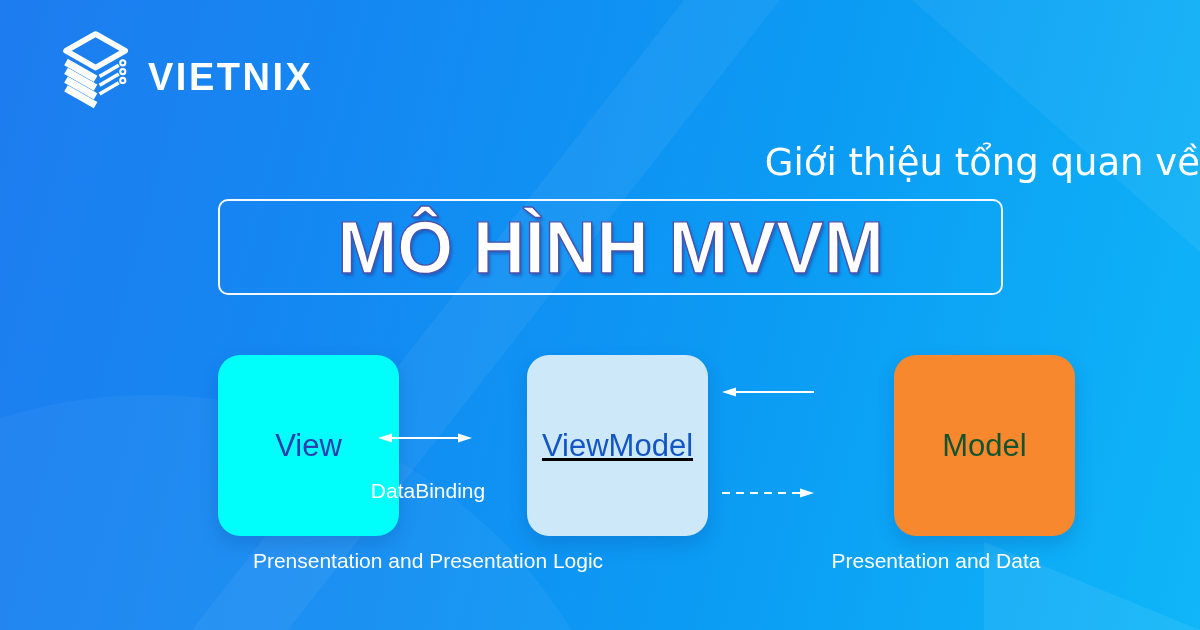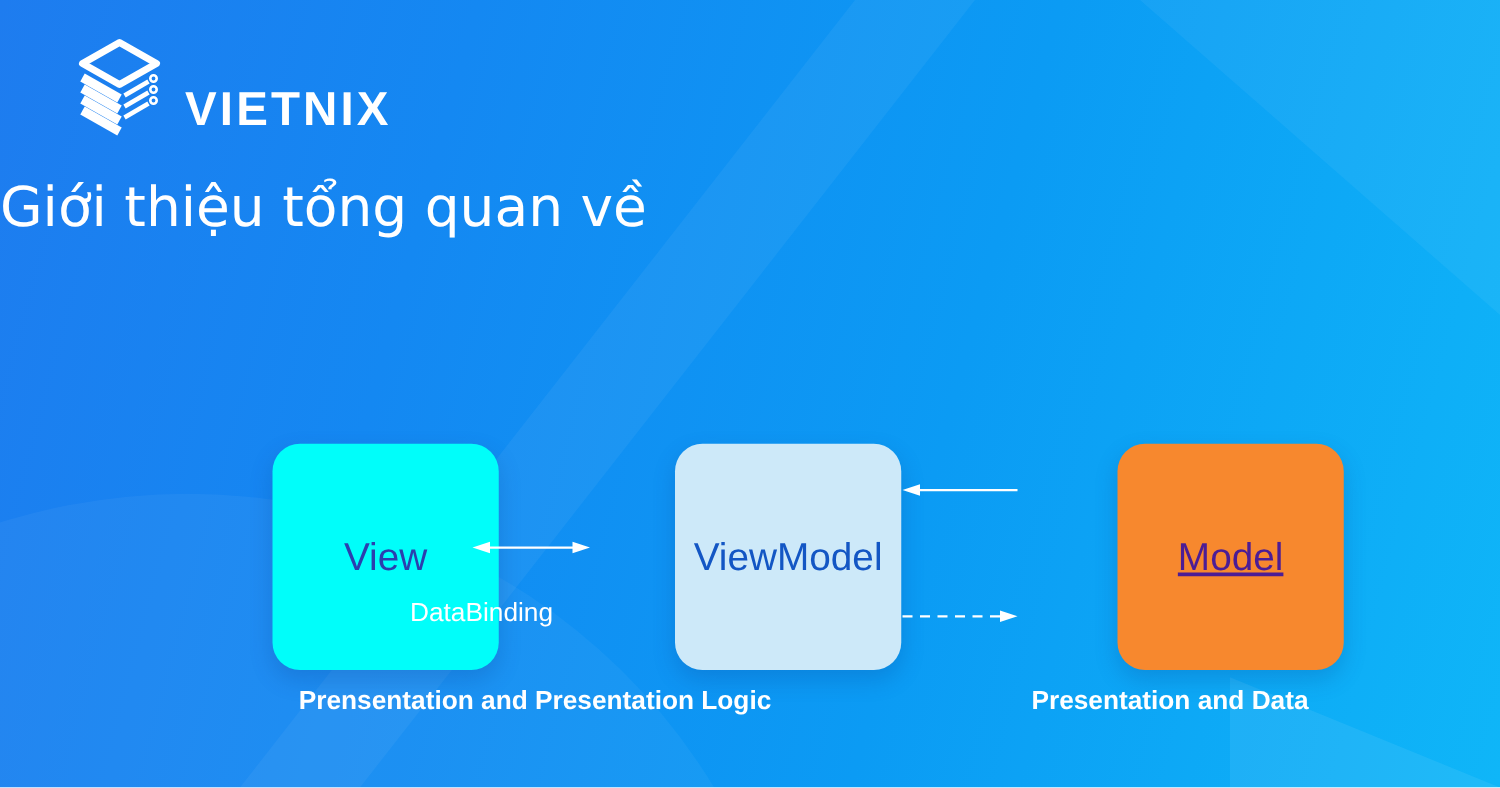--- a/index.html
+++ b/index.html
@@ -12,59 +12,59 @@
   }
   
   .bg-shape{position:absolute;inset:0;pointer-events:none;}
   .bg-band{background:rgba(255,255,255,.05);clip-path:polygon(57% 0,65% 0,24% 100%,16% 100%);}
   .bg-corner-tr{background:rgba(255,255,255,.05);clip-path:polygon(76% 0,100% 0,100% 40%);}
   .bg-corner-br{background:rgba(255,255,255,.07);clip-path:polygon(82% 86%,100% 100%,82% 100%);}
   .bg-blob{position:absolute;left:-340px;top:395px;width:980px;height:960px;border-radius:50%;
     background:rgba(255,255,255,.045);pointer-events:none;}
 
   
-  .brand{position:absolute;left:58px;top:30px;display:flex;align-items:flex-end;gap:10px;}
+  .brand{position:absolute;left:58px;top:30px;display:flex;align-items:center;gap:10px;}
   .brand-icon svg{display:block;}
   .brand-text{color:#fff;font-weight:bold;font-size:38px;letter-spacing:2.5px;margin-top:14px;}
   .tagline{position:absolute;right:74px;top:58px;color:#fff;font-weight:bold;font-size:27px;
     font-family:"DejaVu Sans","Liberation Sans",sans-serif;letter-spacing:.5px;}
 
   
-  .subtitle{position:absolute;left:0;top:141px;width:1200px;text-align:left;color:#fff;
-    font-size:44px;font-family:"DejaVu Sans","Liberation Sans",sans-serif;}
+  .subtitle{position:absolute;left:0;top:141px;width:1200px;text-align:right;color:#fff;
+    font-size:37px;font-family:"DejaVu Sans","Liberation Sans",sans-serif;}
   .title-box{position:absolute;left:218px;top:199px;width:781px;height:92px;
     border:2px solid rgba(255,255,255,.95);border-radius:10px;
     display:flex;align-items:center;justify-content:center;}
   .title-text{
     color:#fff;font-weight:bold;font-size:74px;letter-spacing:0px;white-space:nowrap;
     transform:scaleX(.97);
     -webkit-text-stroke:1.4px #4b51a8;
     text-shadow:2px 3px 3px rgba(32,52,150,.45);
   }
 
   
   .node{position:absolute;top:355px;width:181px;height:181px;border-radius:22px;
     display:flex;align-items:center;justify-content:center;
     box-shadow:0 8px 18px rgba(10,60,140,.22);margin-left:48px;}
   .node span{font-size:31px;}
   .node-view{left:170px;background:#00FEFA;}
   .node-view span{color:#2B3FAE;}
-  .node-viewmodel{left:492px;background:#CDE9F9;}
+  .node-viewmodel{left:479px;background:#CDE9F9;text-decoration:underline;}
   .node-viewmodel span{color:#1356C4;}
   .node-model{left:846px;background:#F7882E;}
-  .node-model span{color:#4c1d95;text-decoration:underline;}
+  .node-model span{color:#14532d;}
 
   .arrow{position:absolute;overflow:visible;}
   .arrow-double{left:378px;top:430px;}
   .arrow-solid{left:721px;top:384px;}
   .arrow-dashed{left:721px;top:485px;}
 
-  .databinding{position:absolute;left:328px;top:479px;width:200px;text-align:left;
+  .databinding{position:absolute;left:328px;top:479px;width:200px;text-align:center;
     color:#fff;font-size:21px;}
-  .caption{position:absolute;top:549px;color:#fff;font-size:21px;text-align:center;font-weight:bold;}
+  .caption{position:absolute;top:549px;color:#fff;font-size:21px;text-align:center;}
   .caption-left{left:178px;width:500px;}
   .caption-right{left:686px;width:500px;}
 </style>
 </head>
 <body>
 
 <div class="canvas">
 
   <div class="bg-shape bg-band"></div>
   <div class="bg-shape bg-corner-tr"></div>
@@ -86,20 +86,23 @@
         <path d="M52 80 L76 66" stroke-width="4.5"></path>
         <circle cx="81" cy="63" r="3.2" stroke-width="2.6"></circle>
       </svg>
     </span>
     <span class="brand-text">VIETNIX</span>
   </div>
 
 
   <div class="subtitle">Giới thiệu tổng quan về</div>
 
+  <div class="title-box">
+    <span class="title-text">MÔ HÌNH MVVM</span>
+  </div>
 
   <section>
 
     <div class="node node-view">
       <span>View</span>
     </div>
     <div class="node node-viewmodel">
       <span>ViewModel</span>
     </div>
     <div class="node node-model">

